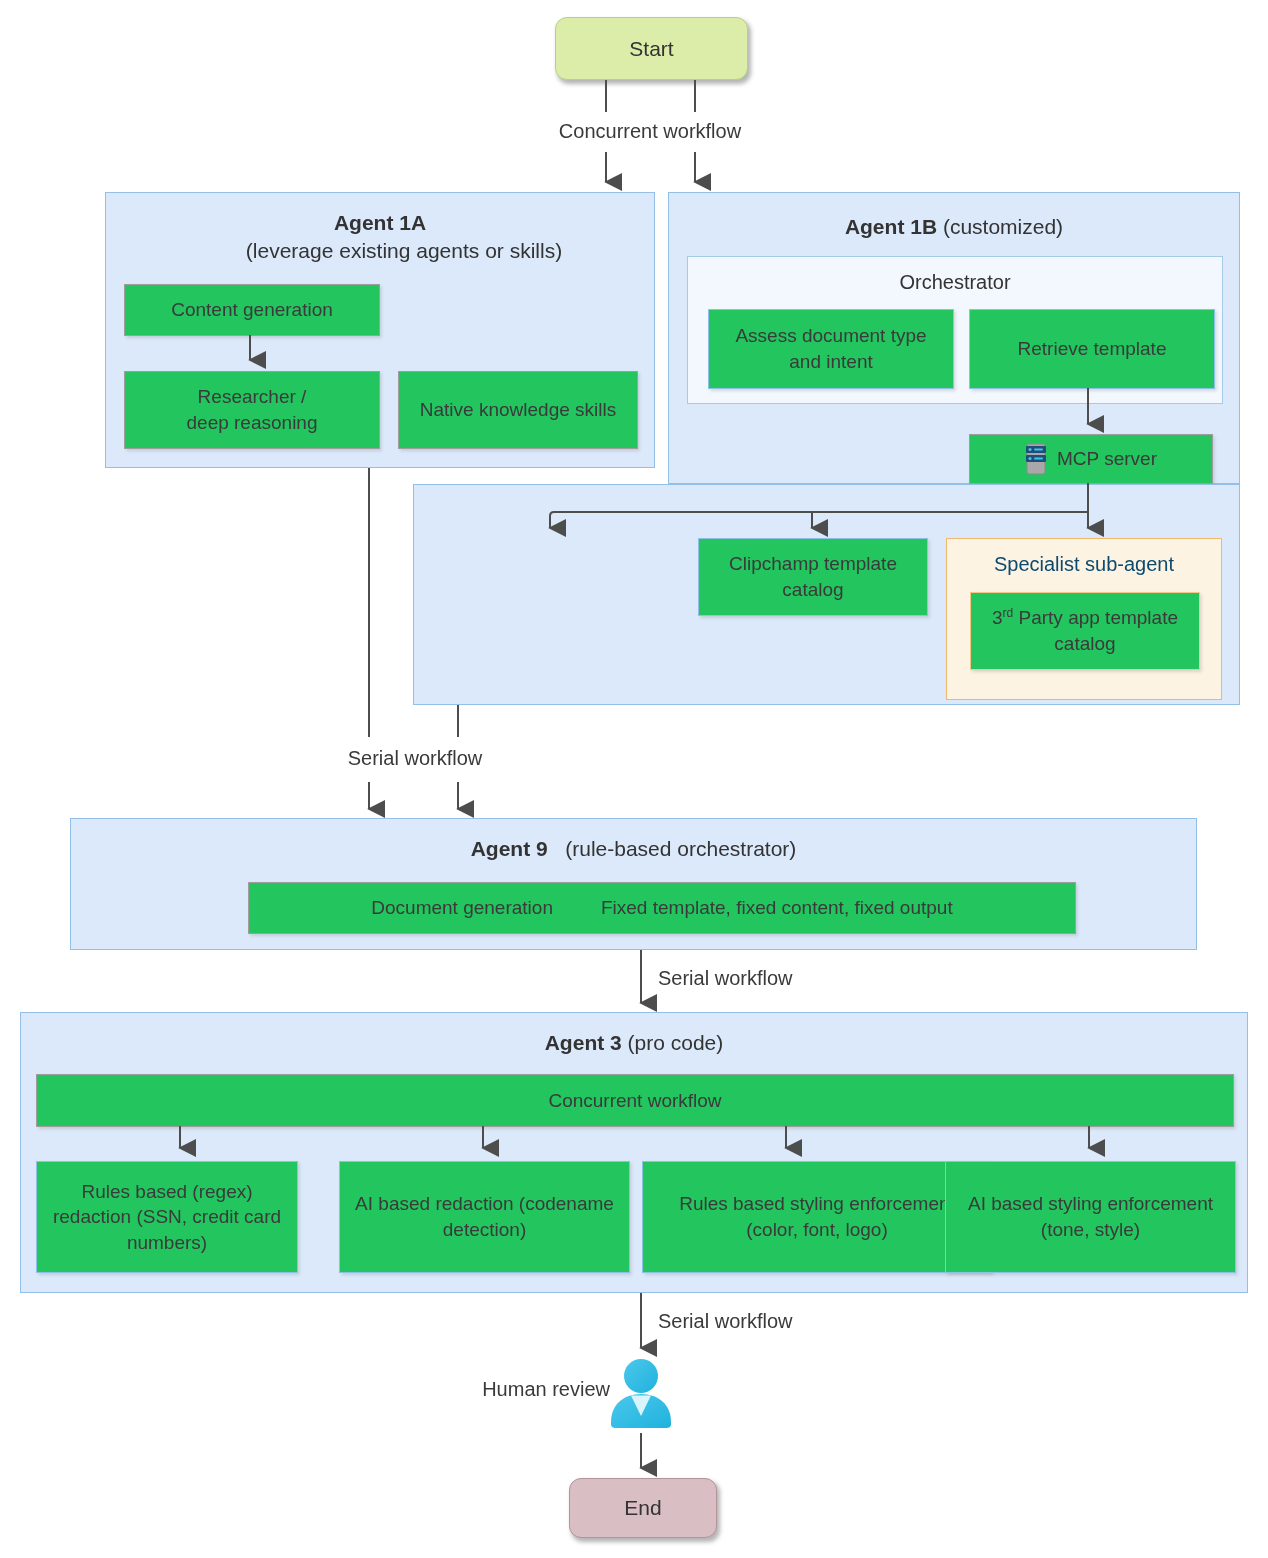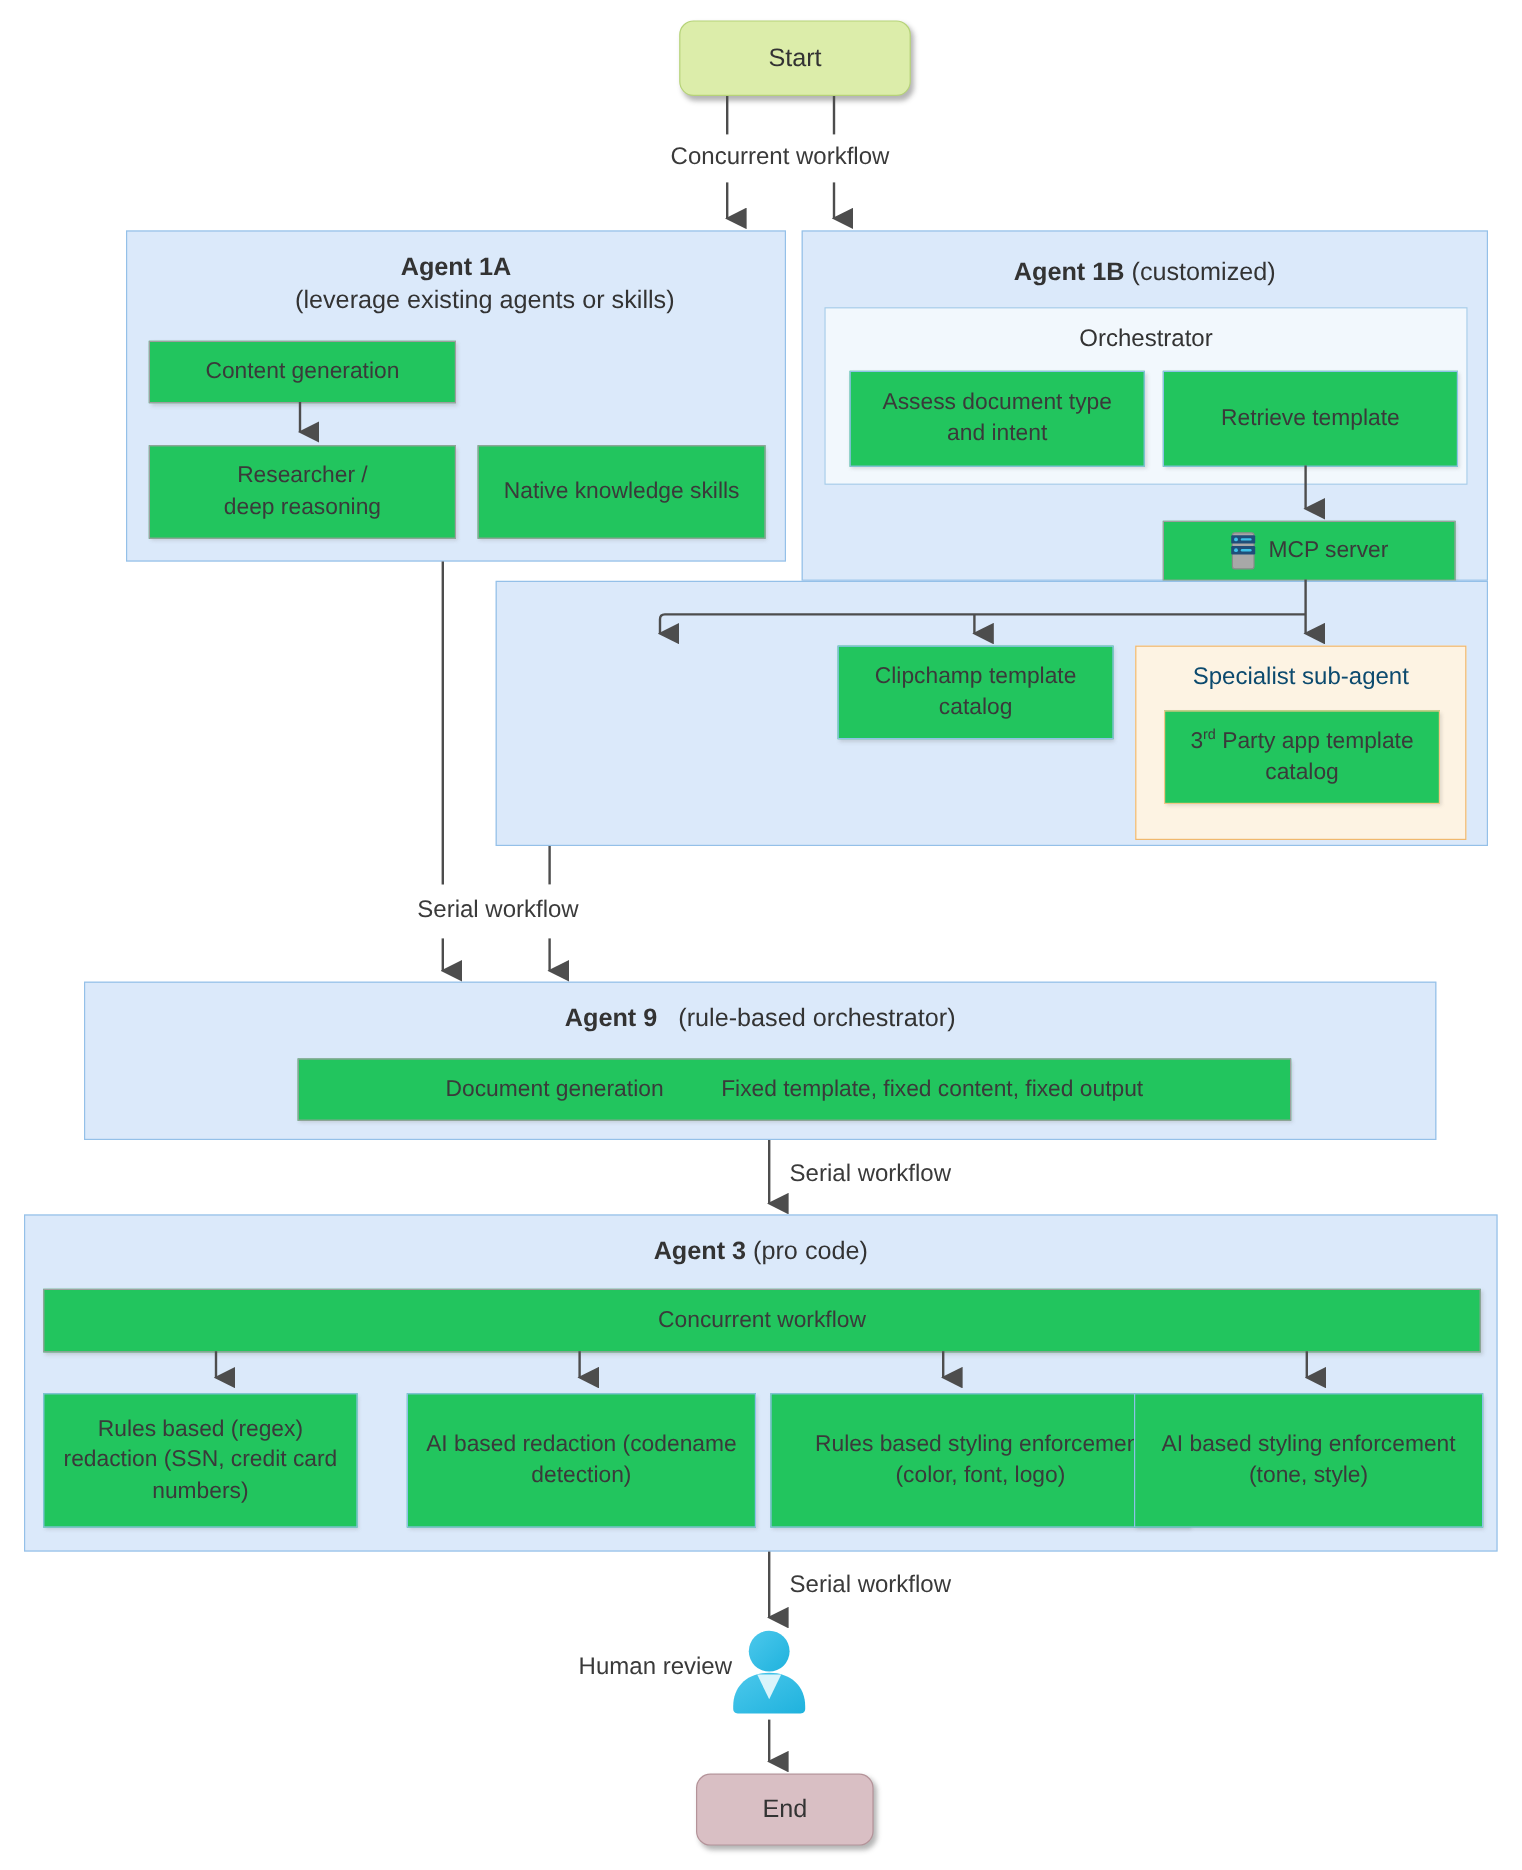--- a/index.html
+++ b/index.html
@@ -28,21 +28,20 @@
     box-shadow:1.5px 2px 3px rgba(120,120,120,0.25);
     padding:4px 10px;
   }
   .node.blue{border-color:#8ec1e8;}
   .node.orange-inner{border-color:#f2c788;}
   .prewrap{white-space:pre-line;}
   .terminal{
     position:absolute;display:flex;align-items:center;justify-content:center;
     font-size:21px;color:#333;border-radius:12px;box-sizing:border-box;
     box-shadow:2.5px 3.5px 4px rgba(90,90,90,0.45);
-    margin-left:11px;
   }
   .terminal.start{background:#dcedaa;border:1.5px solid #b6d378;}
   .terminal.end{background:#d9bfc4;border:1.5px solid #b49399;}
   .specialist{
     position:absolute;background:#fdf3e3;border:1.5px solid #f0b86e;
     box-sizing:border-box;
   }
   .specialist-title{
     position:absolute;top:14px;left:0;right:0;text-align:center;
     font-size:20px;color:#0c4a6e;

